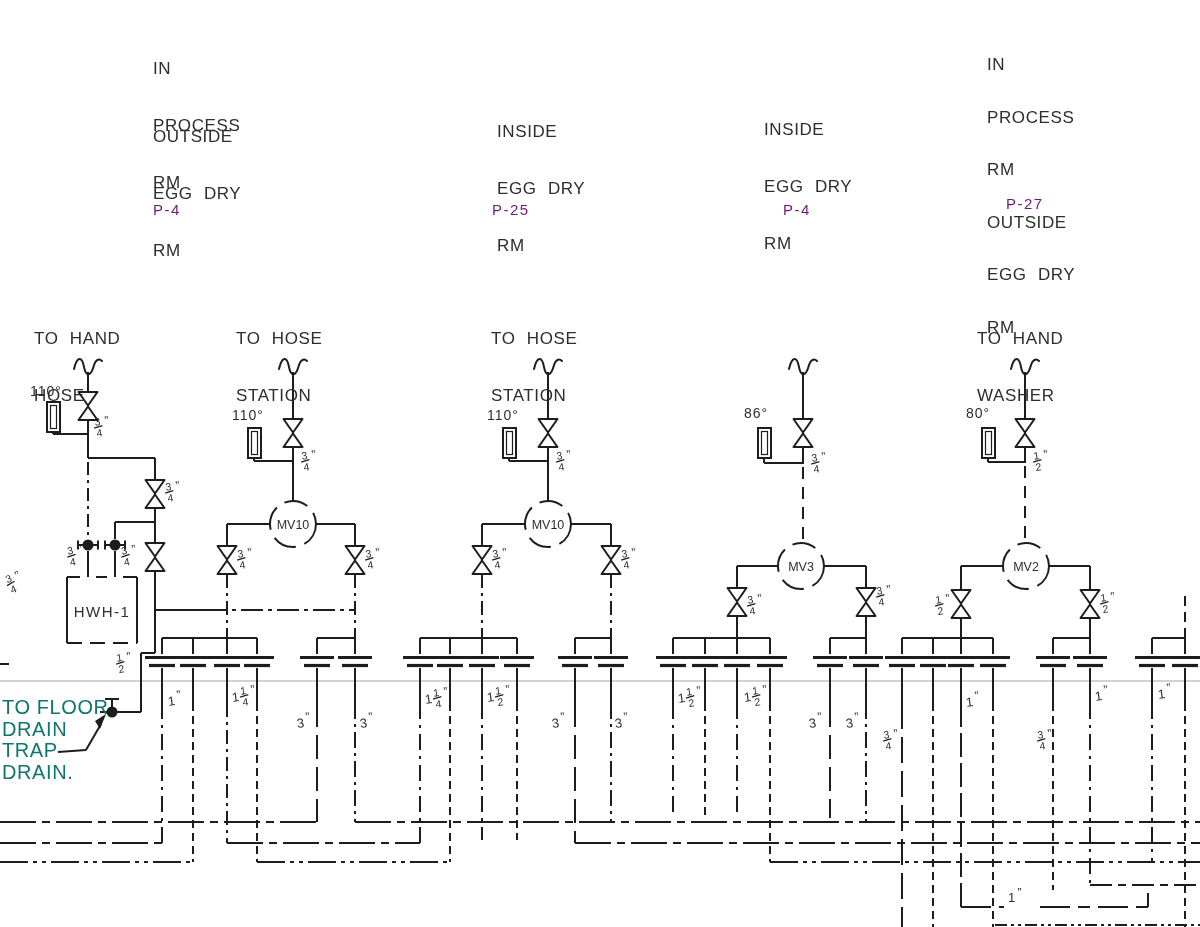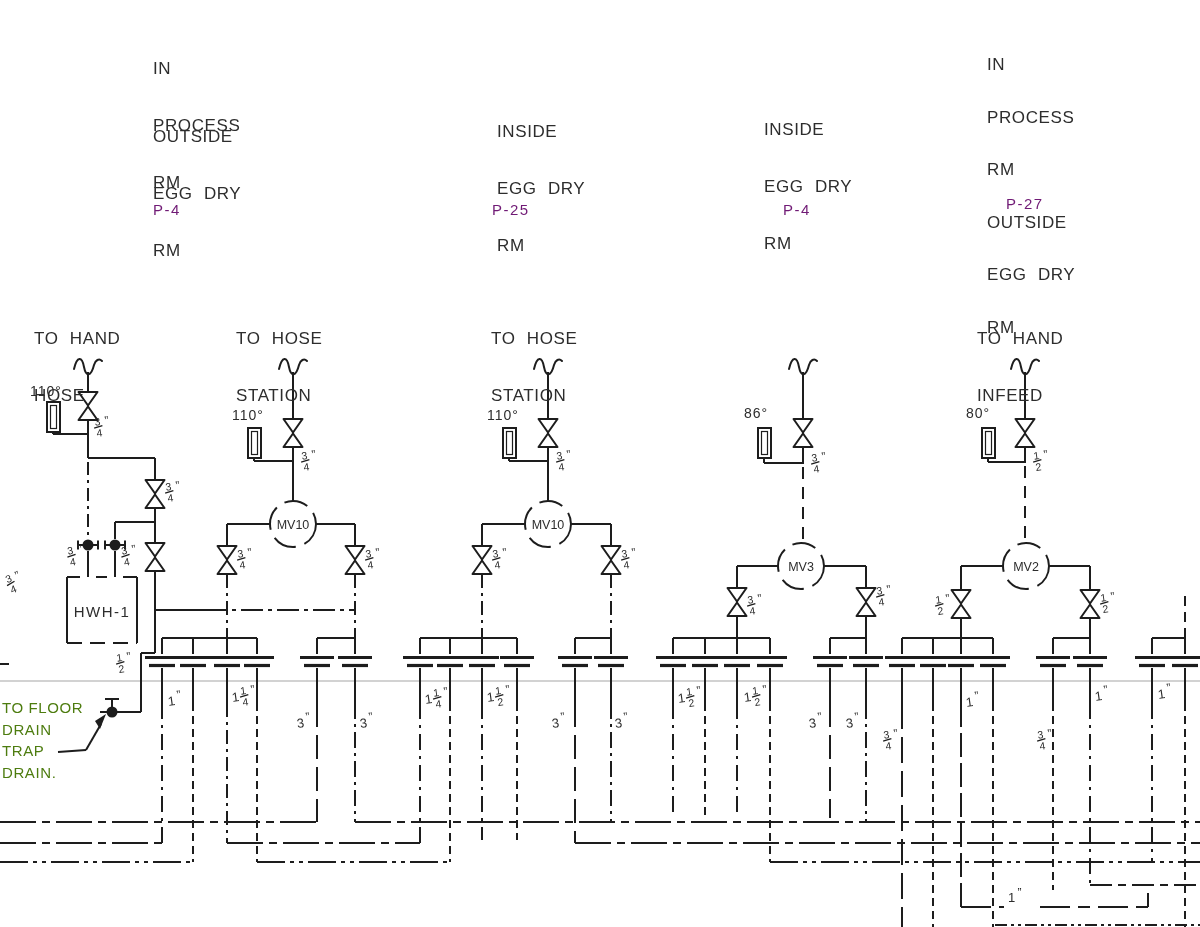--- a/index.html
+++ b/index.html
@@ -3,21 +3,21 @@
 <meta charset="utf-8">
 <style>
   html,body{margin:0;padding:0;background:#fff;}
   .canvas{position:relative;width:1200px;height:927px;background:#fff;overflow:hidden;
           font-family:"Liberation Sans",sans-serif;}
   .canvas svg{position:absolute;left:0;top:0;}
   .tb{position:absolute;color:#2d2d2d;font-size:17px;line-height:19px;letter-spacing:.6px;
       word-spacing:6px;white-space:pre;}
   .tb.c4{line-height:17.5px;}
   .tag{position:absolute;color:#701a75;font-size:15px;letter-spacing:1.5px;}
-  .note{position:absolute;color:#4d7c0f;font-size:15px;line-height:21.5px;letter-spacing:.6px;}
+  .note{position:absolute;color:#0f766e;font-size:20px;line-height:21.5px;letter-spacing:.6px;}
   text{fill:#2d2d2d;}
 </style>
 </head>
 <body>
 
 <div class="canvas">
 
   <svg id="diagram" width="1200" height="927" viewBox="0 0 1200 927">
       <line x1="0" y1="681" x2="1200" y2="681" stroke="#c3c3c3" stroke-width="1.5"></line>
       <line x1="0" y1="664" x2="9" y2="664" stroke="#1d1d1d" stroke-width="2"></line>
@@ -555,21 +555,21 @@
   <div class="tb" style="left:236px;top:291px">
     <div>TO HOSE</div>
     <div>STATION</div>
   </div>
   <div class="tb" style="left:491px;top:291px">
     <div>TO HOSE</div>
     <div>STATION</div>
   </div>
   <div class="tb" style="left:977px;top:291px">
     <div>TO HAND</div>
-    <div>INFEED</div>
+    <div>WASHER</div>
   </div>
 
   <div class="note" style="left:2px;top:697px">
     <div>TO FLOOR</div>
     <div>DRAIN</div>
     <div>TRAP</div>
     <div>DRAIN.</div>
   </div>
 </div>
 

